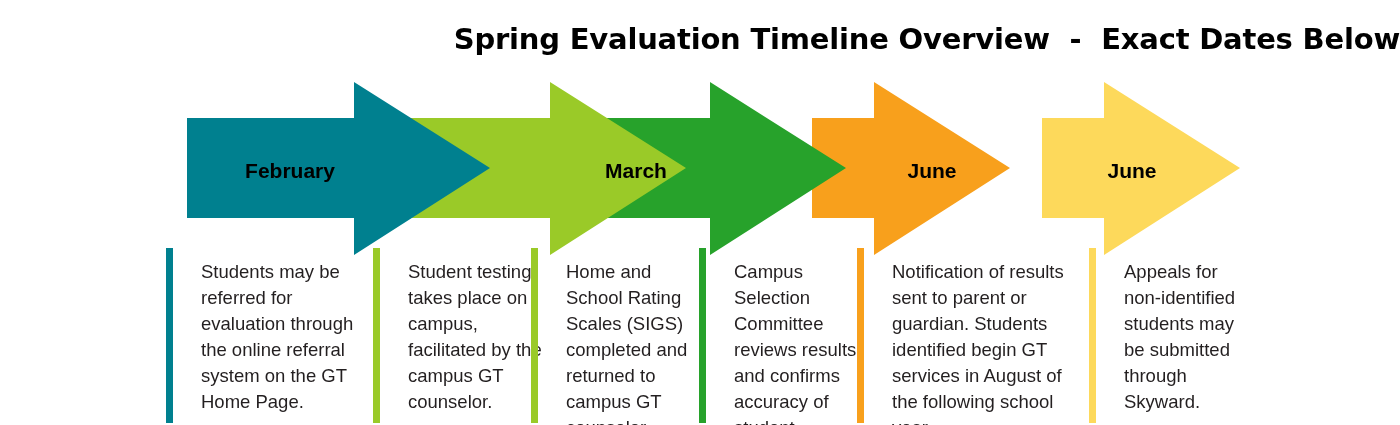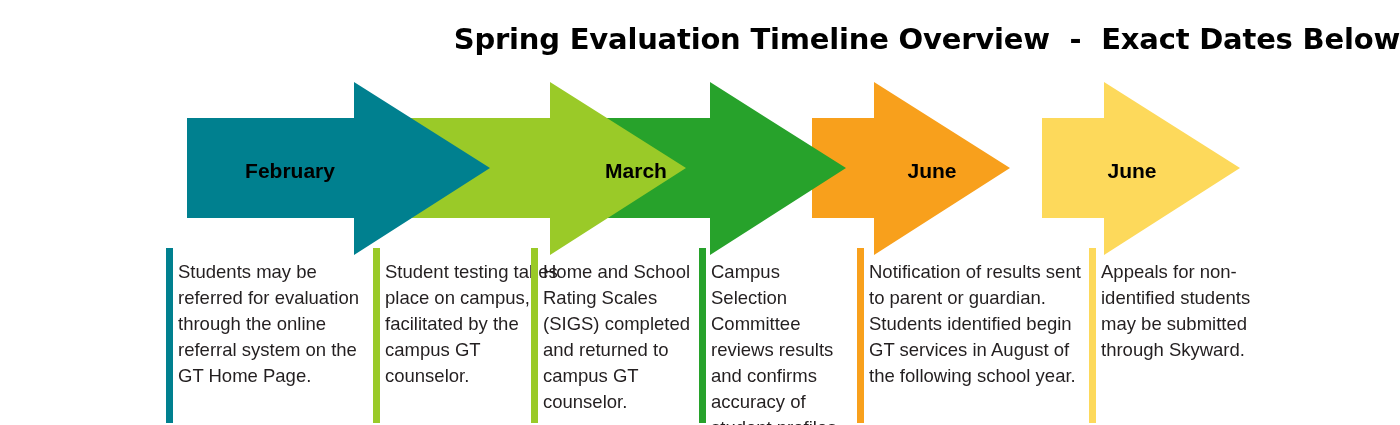--- a/index.html
+++ b/index.html
@@ -72,21 +72,21 @@
   .desc-bar {
     width: 7px;
     height: 175px;
     flex: 0 0 7px;
   }
   .desc-text {
     font-family: "Liberation Sans", sans-serif;
     font-size: 18.5px;
     line-height: 26px;
     color: #231f20;
-    padding-left: 5px;
+    padding-left: 28px;
     padding-top: 11px;
   }
 </style>
 </head>
 <body>
 
 <div id="title">Spring Evaluation Timeline Overview  -  Exact Dates Below</div>
 
 <div id="arrow-band">
   <svg width="1400" height="270" viewBox="0 0 1400 270">

